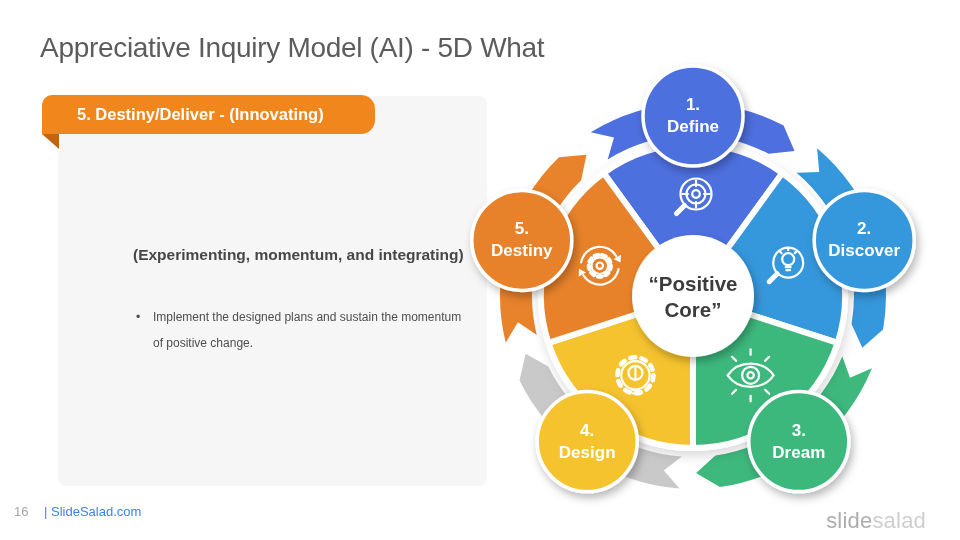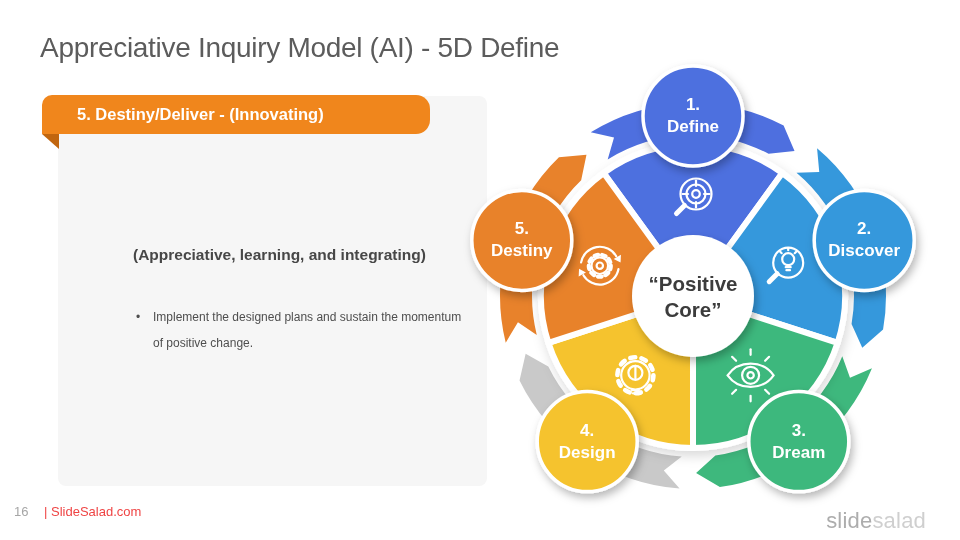--- a/index.html
+++ b/index.html
@@ -9,21 +9,21 @@
   }
   .title{
     position:absolute;left:40px;top:32px;margin:0;
     font-size:28px;font-weight:500;color:#5c5c5c;letter-spacing:-0.3px;
   }
   .panel{
     position:absolute;left:58px;top:96px;width:429px;height:390px;
     background:#f6f6f6;border-radius:8px;
   }
   .badge{
-    position:absolute;left:42px;top:95px;width:388px;height:39px;
+    position:absolute;left:42px;top:95px;width:333px;height:39px;
     background:#f0861c;border-radius:10px 14px 14px 0;
     color:#ffffff;font-size:16.5px;font-weight:700;line-height:39px;
     padding-left:35px;box-sizing:border-box;white-space:nowrap;
   }
   .badge-fold{
     position:absolute;left:42px;top:134px;width:17px;height:15px;
     background:#c1660f;clip-path:polygon(0 0,100% 0,100% 100%);
   }
   .question{
     position:absolute;left:75px;top:147px;
@@ -32,33 +32,33 @@
   .bullets{
     position:absolute;left:76px;top:209px;width:340px;margin:0;padding:0;
     list-style:none;font-size:12px;color:#4e4e4e;line-height:25.5px;
   }
   .bullets li{padding-left:19px;position:relative;}
   .bullets li::before{content:"\2022";position:absolute;left:2px;color:#4e4e4e;}
   .diagram{position:absolute;left:455px;top:58px;width:490px;height:470px;}
   .core-text{font-family:"Liberation Sans",sans-serif;font-size:20.5px;font-weight:700;fill:#3c3c3c;text-anchor:middle;}
   .sat-text{font-family:"Liberation Sans",sans-serif;font-size:17px;font-weight:700;fill:#ffffff;text-anchor:middle;}
   .page-num{position:absolute;left:14px;top:504px;font-size:13px;color:#a6a6a6;}
-  .site{position:absolute;left:44px;top:504px;font-size:13px;color:#ef4444;}
+  .site{position:absolute;left:44px;top:504px;font-size:13px;color:#3b82f6;}
   .brand{position:absolute;right:34px;top:508px;font-size:22px;font-weight:400;letter-spacing:0.2px;}
   .brand .p1{color:#adadad;}
   .brand .p2{color:#cfcfcf;}
 </style>
 </head>
 <body>
 
-<h1 class="title">Appreciative Inquiry Model (AI) - 5D Define</h1>
+<h1 class="title">Appreciative Inquiry Model (AI) - 5D What</h1>
 
 <div class="panel">
   <div class="question">
-    <div>(Appreciative, learning, and integrating)</div>
+    <div>(Experimenting, momentum, and integrating)</div>
   </div>
   <ul class="bullets">
     <li>Implement the designed plans and sustain the momentum of positive change.</li>
   </ul>
 </div>
 
 <div class="badge">
   <span>5. Destiny/Deliver - (Innovating)</span>
 </div>
 <div class="badge-fold"></div>

